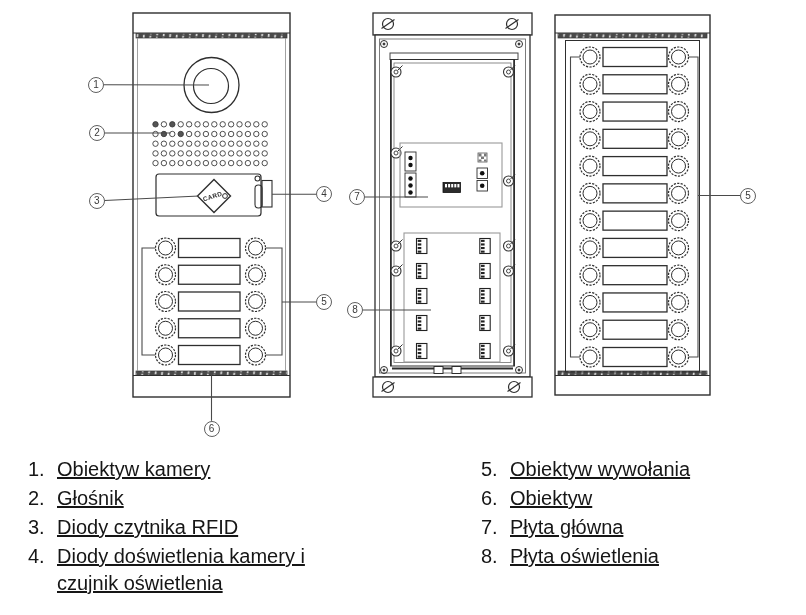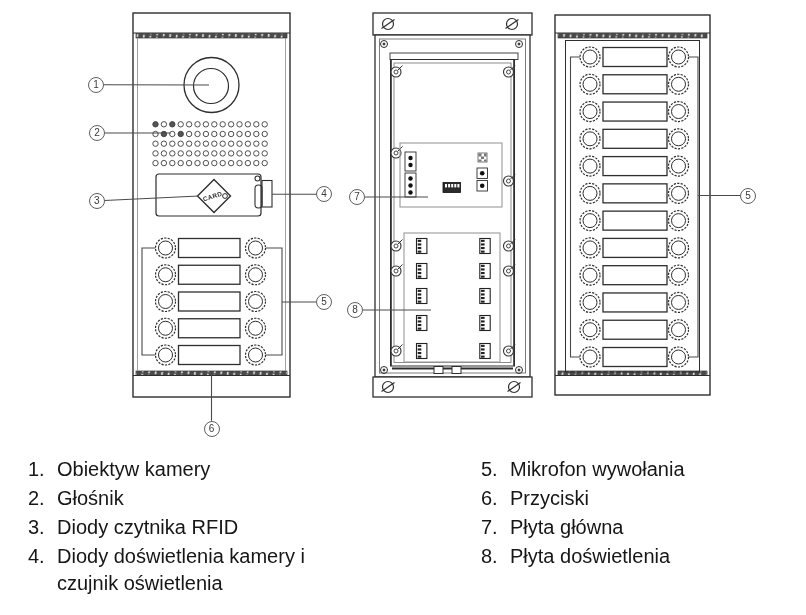--- a/index.html
+++ b/index.html
@@ -11,21 +11,21 @@
     background:#fff;color:#3a3a3a;font-size:10px;line-height:10px;
     display:flex;align-items:center;justify-content:center;
     transform:translate(-50%,-50%);z-index:3;box-sizing:border-box;
   }
   .legend{position:absolute;left:0;top:452px;width:806px;z-index:2;}
   .legend-col{position:absolute;top:4px;}
   .legend-col.left{left:28px;width:330px;}
   .legend-col.right{left:481px;width:322px;}
   .legend-item{display:flex;margin-bottom:2px;font-size:20px;line-height:27px;color:#161616;}
   .legend-num{width:29px;flex:none;}
-  .legend-label{flex:1;}
+  .legend-label{flex:1;text-decoration:underline;}
 </style>
 </head>
 <body>
 
 <div id="stage">
 
   <svg id="diagram" width="806" height="450" viewBox="0 0 806 450">
     <defs>
       <pattern id="hatch" width="6.5" height="4.6" patternUnits="userSpaceOnUse" patternTransform="rotate(8)">
         <rect width="6.5" height="4.6" fill="#4a4a4a"></rect>
@@ -514,29 +514,29 @@
         <span class="legend-label">Diody czytnika RFID</span>
       </div>
       <div class="legend-item">
         <span class="legend-num">4.</span>
         <span class="legend-label">Diody doświetlenia kamery i czujnik oświetlenia</span>
       </div>
     </div>
     <div class="legend-col right">
       <div class="legend-item">
         <span class="legend-num">5.</span>
-        <span class="legend-label">Mikrofon wywołania</span>
+        <span class="legend-label">Obiektyw wywołania</span>
       </div>
       <div class="legend-item">
         <span class="legend-num">6.</span>
-        <span class="legend-label">Przyciski</span>
+        <span class="legend-label">Obiektyw</span>
       </div>
       <div class="legend-item">
         <span class="legend-num">7.</span>
         <span class="legend-label">Płyta główna</span>
       </div>
       <div class="legend-item">
         <span class="legend-num">8.</span>
-        <span class="legend-label">Płyta doświetlenia</span>
+        <span class="legend-label">Płyta oświetlenia</span>
       </div>
     </div>
   </div>
 </div>
 
 </body></html>

